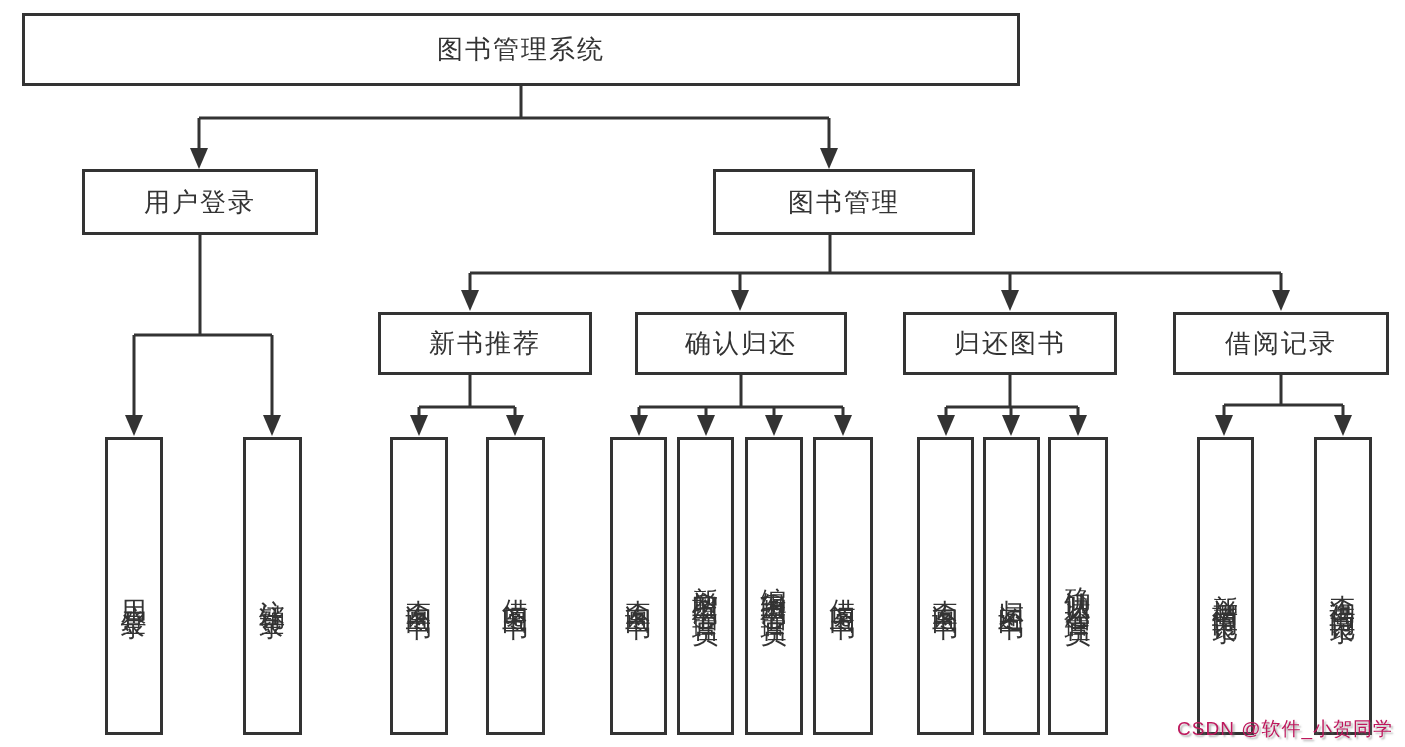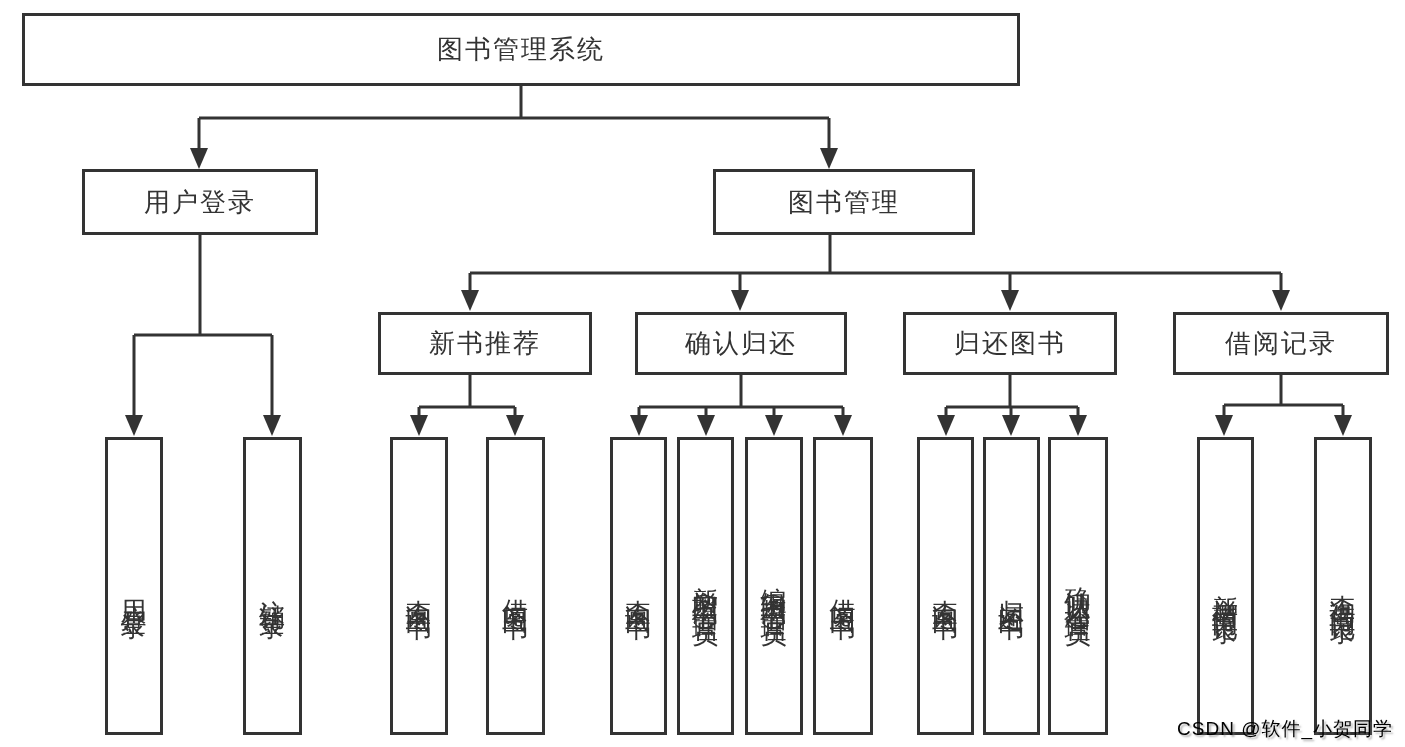--- a/index.html
+++ b/index.html
@@ -41,21 +41,21 @@
     letter-spacing: 5px;
     margin-bottom: -5px; 
     color: #333333;
   }
   .watermark {
     position: absolute;
     right: 12px;
     bottom: 5px;
     font-size: 19px;
     letter-spacing: 1px;
-    color: #000000;
+    color: #be185d;
     text-shadow: 2px 2px 2px rgba(110,110,110,0.55);
     white-space: nowrap;
     margin-left: 32px;
   }
 </style>
 </head>
 <body>
 
 <div class="canvas">
 

